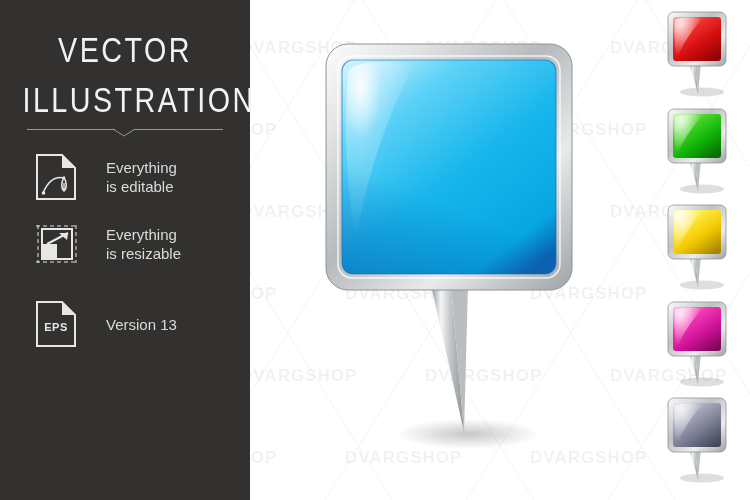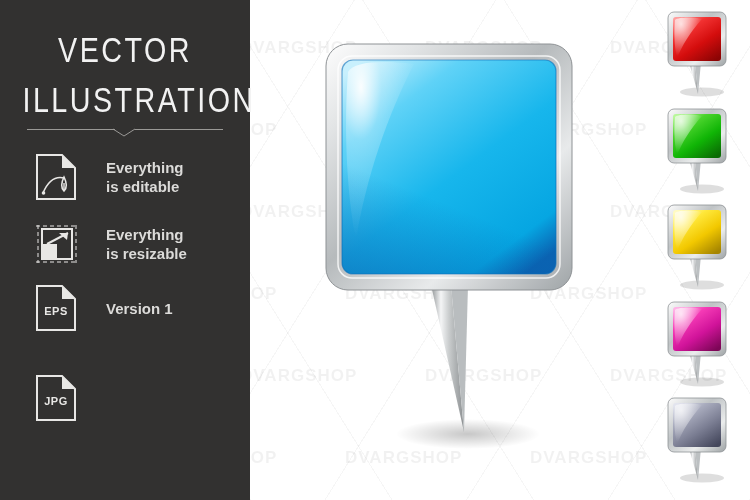--- a/index.html
+++ b/index.html
@@ -112,26 +112,26 @@
     flex: 0 0 44px;
     position: relative;
   }
   .feature-icon svg { display: block; }
   .feature-label {
     margin-left: 28px;
     color: #dcdbd9;
     font-size: 15px;
     line-height: 19px;
     font-family: "Liberation Sans", sans-serif;
-    font-weight: 700;
+    font-weight: 400;
     white-space: pre-line;
   }
   #feature-0 { top: 153px; }
   #feature-1 { top: 220px; }
-  #feature-2 { top: 284px; align-items: center; }
+  #feature-2 { top: 300px; align-items: center; }
   #feature-3 { top: 374px; }
 
   .ftxt {
     font-size: 11px;
     font-weight: bold;
     letter-spacing: 0.5px;
     fill: #e8e7e5;
     font-family: "Liberation Sans", sans-serif;
   }
 
@@ -234,31 +234,24 @@
     </div>
 
     <div class="feature" id="feature-2">
       <div class="feature-icon">
         <svg width="44" height="48" viewBox="0 0 44 48">
           <path d="M3 2 H28 L41 15 V46 H3 Z" fill="none" stroke="#e8e7e5" stroke-width="2"></path>
           <path d="M28 2 V15 H41 Z" fill="#e8e7e5"></path>
           <text class="ftxt" x="22" y="31" text-anchor="middle">EPS</text>
         </svg>
       </div>
-      <div class="feature-label">Version 1</div>
+      <div class="feature-label">Version 13</div>
     </div>
 
     <div class="feature" id="feature-3">
-      <div class="feature-icon">
-        <svg width="44" height="48" viewBox="0 0 44 48">
-          <path d="M3 2 H28 L41 15 V46 H3 Z" fill="none" stroke="#e8e7e5" stroke-width="2"></path>
-          <path d="M28 2 V15 H41 Z" fill="#e8e7e5"></path>
-          <text class="ftxt" x="22" y="31" text-anchor="middle">JPG</text>
-        </svg>
-      </div>
     </div>
   </div>
 
   <div id="main-pin">
     <svg width="280" height="430" viewBox="0 0 280 430">
       <defs>
         <linearGradient id="mFrame" x1="0" y1="0" x2="1" y2="1">
           <stop offset="0%" stop-color="#fdfdfd"></stop>
           <stop offset="18%" stop-color="#e3e5e6"></stop>
           <stop offset="45%" stop-color="#b6babc"></stop>

